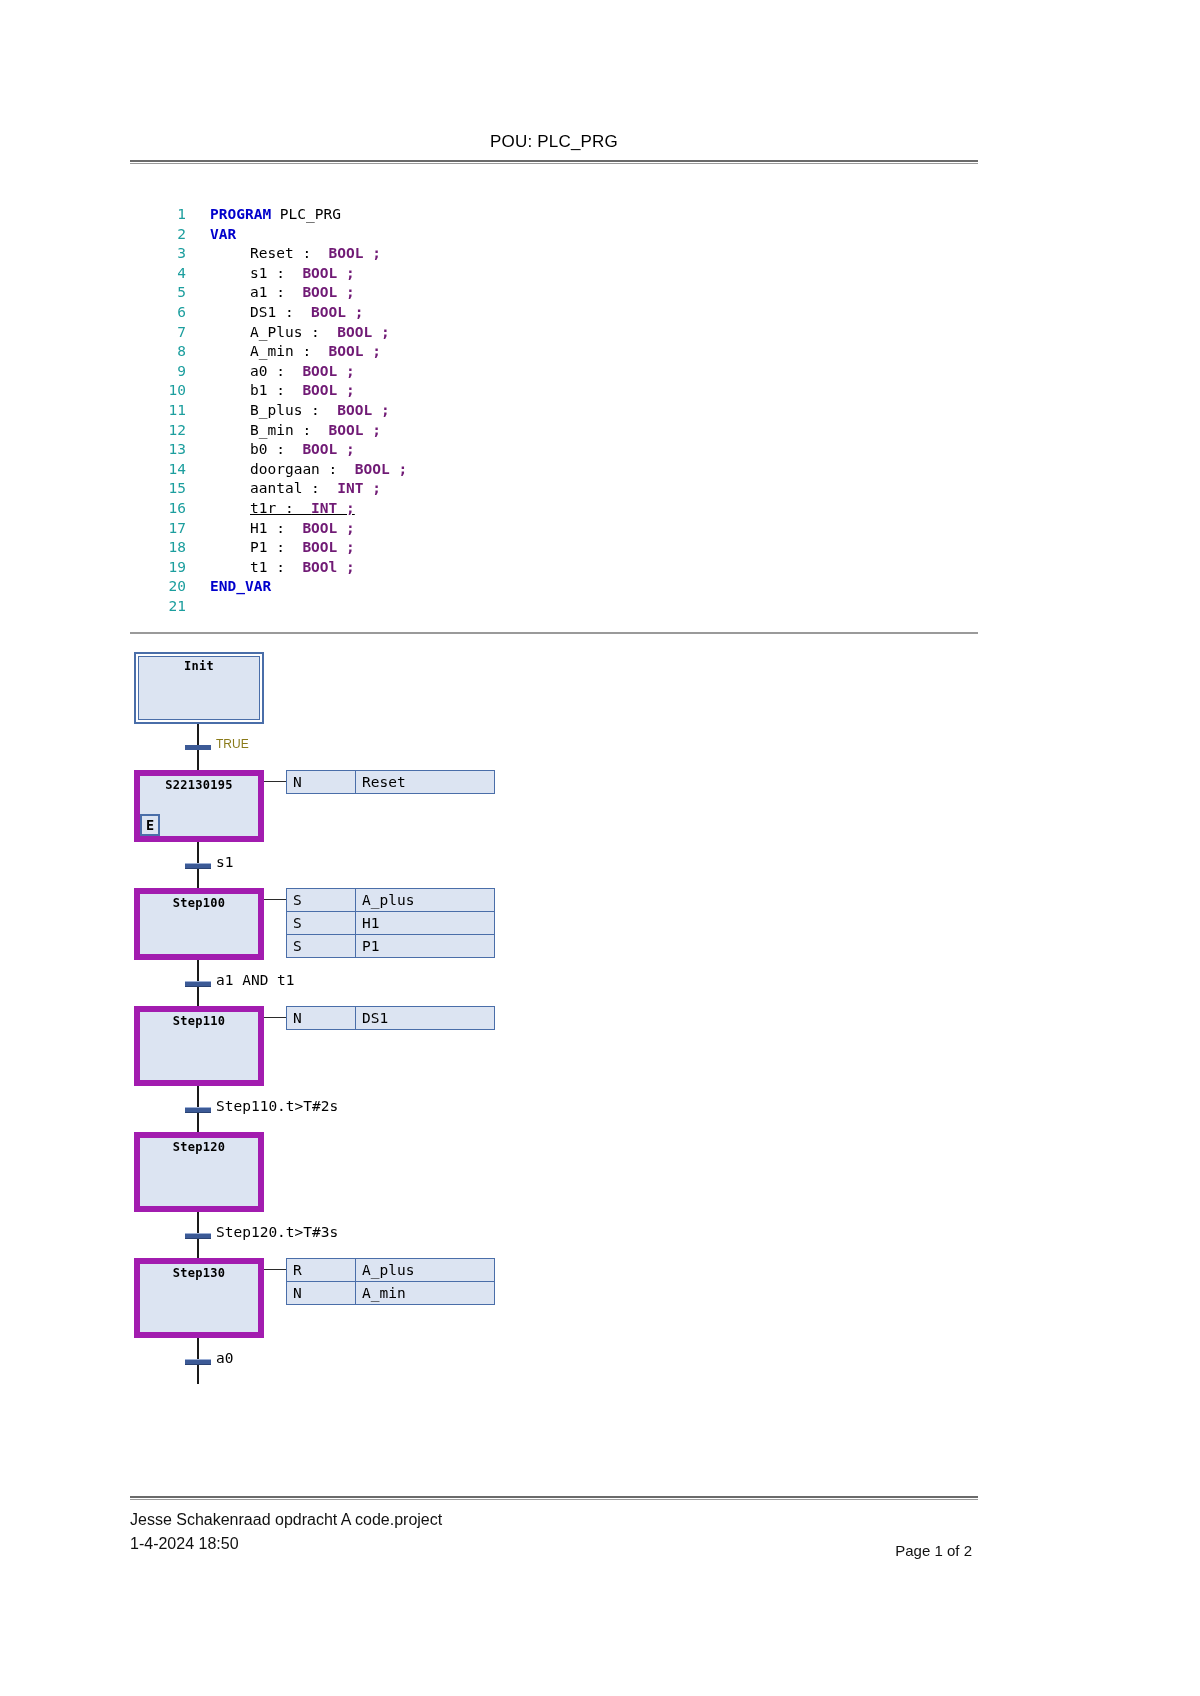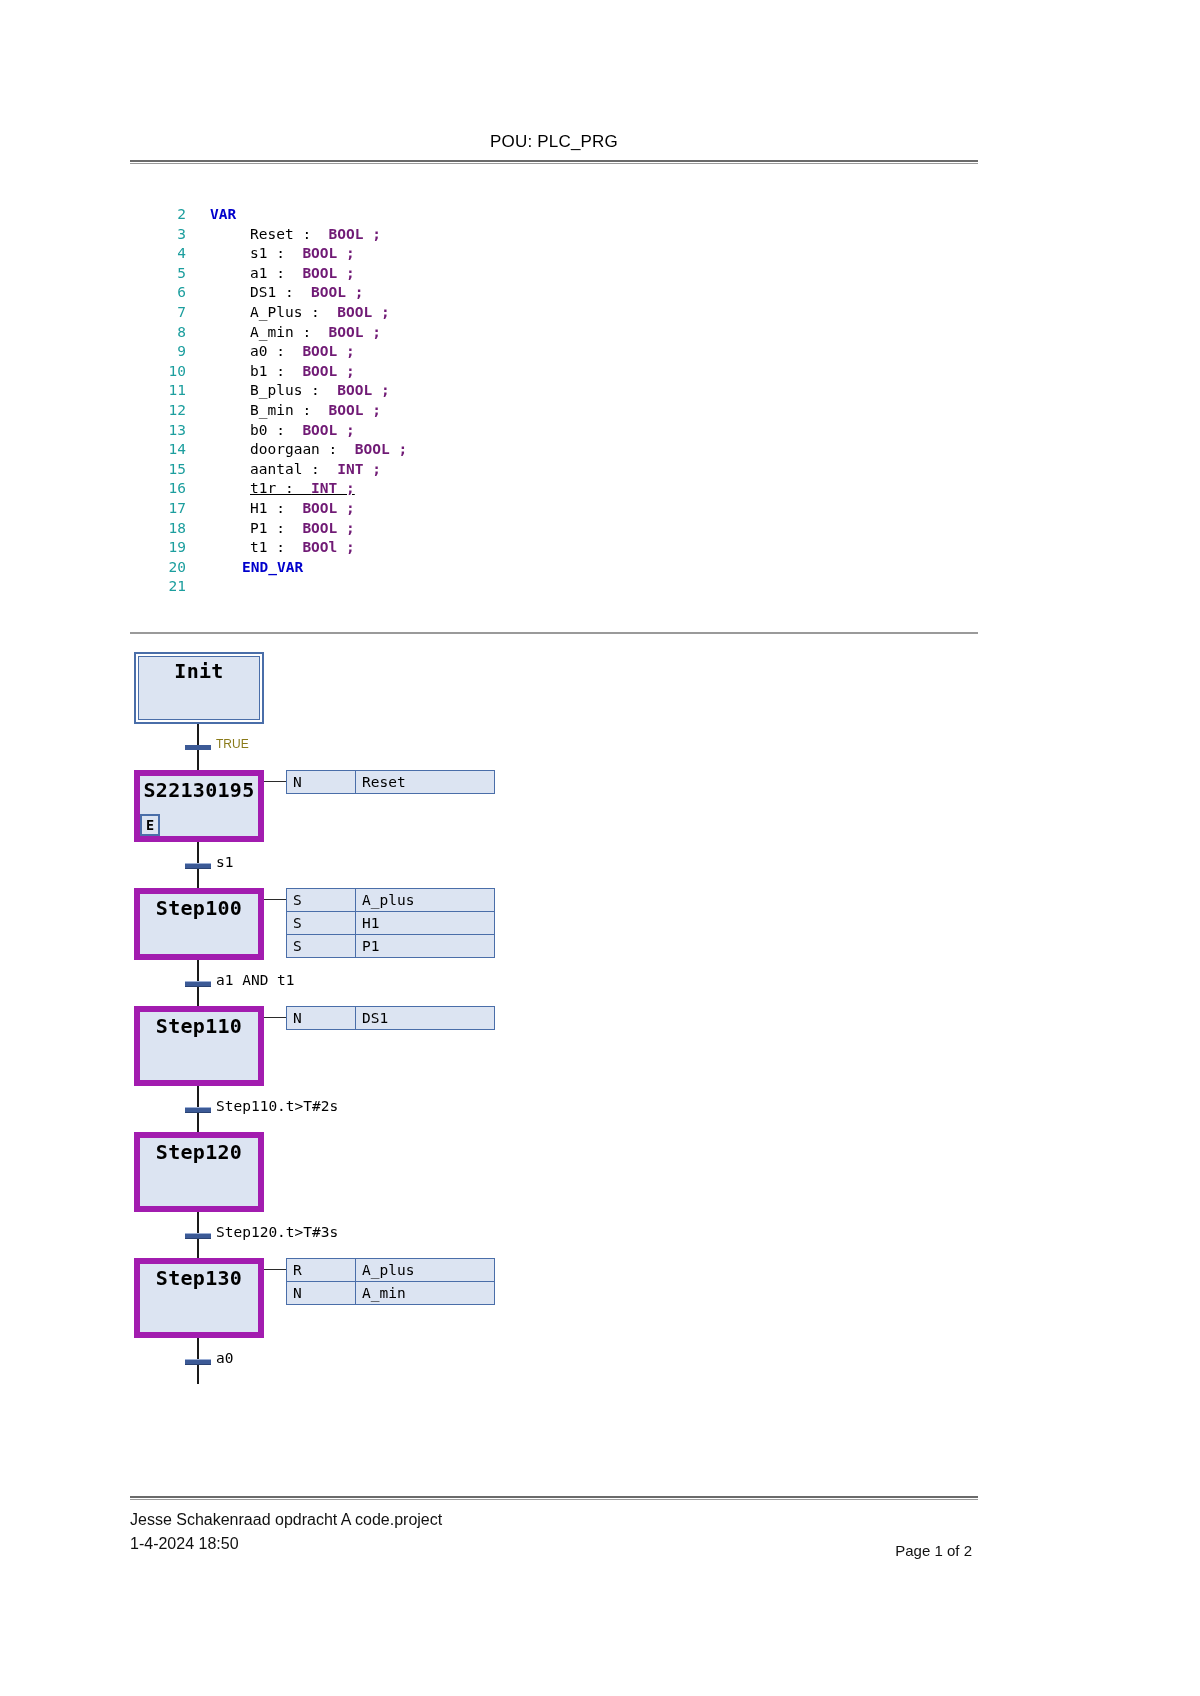--- a/index.html
+++ b/index.html
@@ -116,21 +116,21 @@
   }
   .step.init .inner {
     border: 1px solid #4a6ea9;
     background: #dce4f2;
     height: 100%;
     box-sizing: border-box;
     position: relative;
   }
   .step-name {
     text-align: center;
-    font-size: 20px;
+    font-size: 12px;
     font-weight: bold;
     color: #000;
     padding-top: 2px;
     letter-spacing: 0.3px;
     font-family: "DejaVu Sans Mono", "Liberation Mono", monospace;
   }
   .step-flag {
     position: absolute;
     left: 0px;
     bottom: 0px;
@@ -257,39 +257,40 @@
 <body>
 
 <div class="page">
 
   <div class="header">
     <div class="header-title">POU: PLC_PRG</div>
     <div class="header-rule"></div>
   </div>
 
   <div class="code" id="code-block">
+      <div class="code-line"><span class="ln">1</span><span class="code-text" style="padding-left: 24px;"><span class="kw">PROGRAM</span><span> PLC_PRG</span></span></div>
       <div class="code-line"><span class="ln">2</span><span class="code-text" style="padding-left: 24px;"><span class="kw">VAR</span></span></div>
       <div class="code-line"><span class="ln">3</span><span class="code-text" style="padding-left: 64px;"><span>Reset :  </span><span class="ty">BOOL ;</span></span></div>
       <div class="code-line"><span class="ln">4</span><span class="code-text" style="padding-left: 64px;"><span>s1 :  </span><span class="ty">BOOL ;</span></span></div>
       <div class="code-line"><span class="ln">5</span><span class="code-text" style="padding-left: 64px;"><span>a1 :  </span><span class="ty">BOOL ;</span></span></div>
       <div class="code-line"><span class="ln">6</span><span class="code-text" style="padding-left: 64px;"><span>DS1 :  </span><span class="ty">BOOL ;</span></span></div>
       <div class="code-line"><span class="ln">7</span><span class="code-text" style="padding-left: 64px;"><span>A_Plus :  </span><span class="ty">BOOL ;</span></span></div>
       <div class="code-line"><span class="ln">8</span><span class="code-text" style="padding-left: 64px;"><span>A_min :  </span><span class="ty">BOOL ;</span></span></div>
       <div class="code-line"><span class="ln">9</span><span class="code-text" style="padding-left: 64px;"><span>a0 :  </span><span class="ty">BOOL ;</span></span></div>
       <div class="code-line"><span class="ln">10</span><span class="code-text" style="padding-left: 64px;"><span>b1 :  </span><span class="ty">BOOL ;</span></span></div>
       <div class="code-line"><span class="ln">11</span><span class="code-text" style="padding-left: 64px;"><span>B_plus :  </span><span class="ty">BOOL ;</span></span></div>
       <div class="code-line"><span class="ln">12</span><span class="code-text" style="padding-left: 64px;"><span>B_min :  </span><span class="ty">BOOL ;</span></span></div>
       <div class="code-line"><span class="ln">13</span><span class="code-text" style="padding-left: 64px;"><span>b0 :  </span><span class="ty">BOOL ;</span></span></div>
       <div class="code-line"><span class="ln">14</span><span class="code-text" style="padding-left: 64px;"><span>doorgaan :  </span><span class="ty">BOOL ;</span></span></div>
       <div class="code-line"><span class="ln">15</span><span class="code-text" style="padding-left: 64px;"><span>aantal :  </span><span class="ty">INT ;</span></span></div>
       <div class="code-line"><span class="ln">16</span><span class="code-text" style="padding-left: 64px; text-decoration: underline;"><span>t1r :  </span><span class="ty">INT ;</span></span></div>
       <div class="code-line"><span class="ln">17</span><span class="code-text" style="padding-left: 64px;"><span>H1 :  </span><span class="ty">BOOL ;</span></span></div>
       <div class="code-line"><span class="ln">18</span><span class="code-text" style="padding-left: 64px;"><span>P1 :  </span><span class="ty">BOOL ;</span></span></div>
       <div class="code-line"><span class="ln">19</span><span class="code-text" style="padding-left: 64px;"><span>t1 :  </span><span class="ty">BOOl ;</span></span></div>
-      <div class="code-line"><span class="ln">20</span><span class="code-text" style="padding-left: 24px; margin-left: 32px;"><span class="kw">END_VAR</span></span></div>
+      <div class="code-line"><span class="ln">20</span><span class="code-text" style="padding-left: 24px;"><span class="kw">END_VAR</span></span></div>
       <div class="code-line"><span class="ln">21</span><span class="code-text" style="padding-left: 24px;"></span></div>
     </div>
   <div class="code-rule"></div>
 
   <div class="sfc" id="sfc-block">
       <div class="sfc-row" style="height: 72px;">
         <div class="step init" style="height: 72px;">
           <div class="inner">
             <div class="step-name">Init</div>
           </div>

